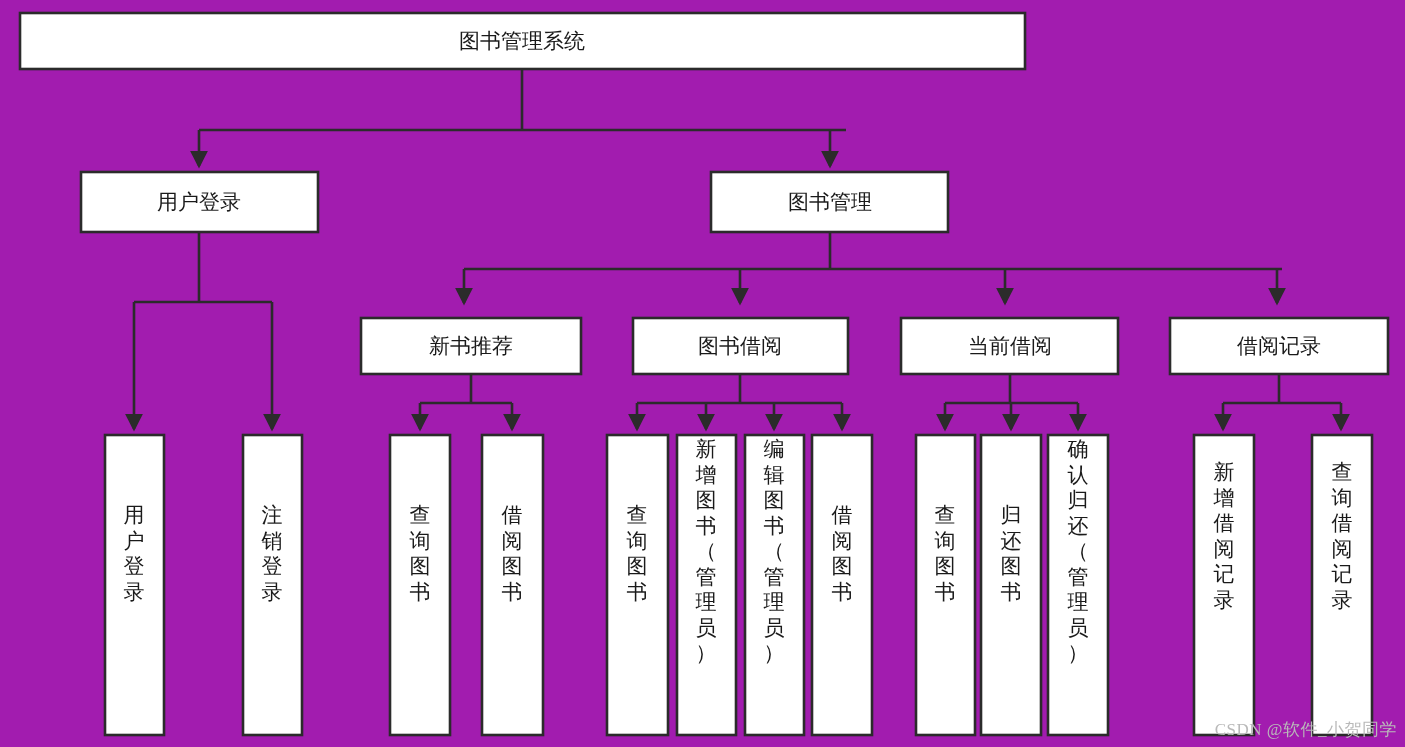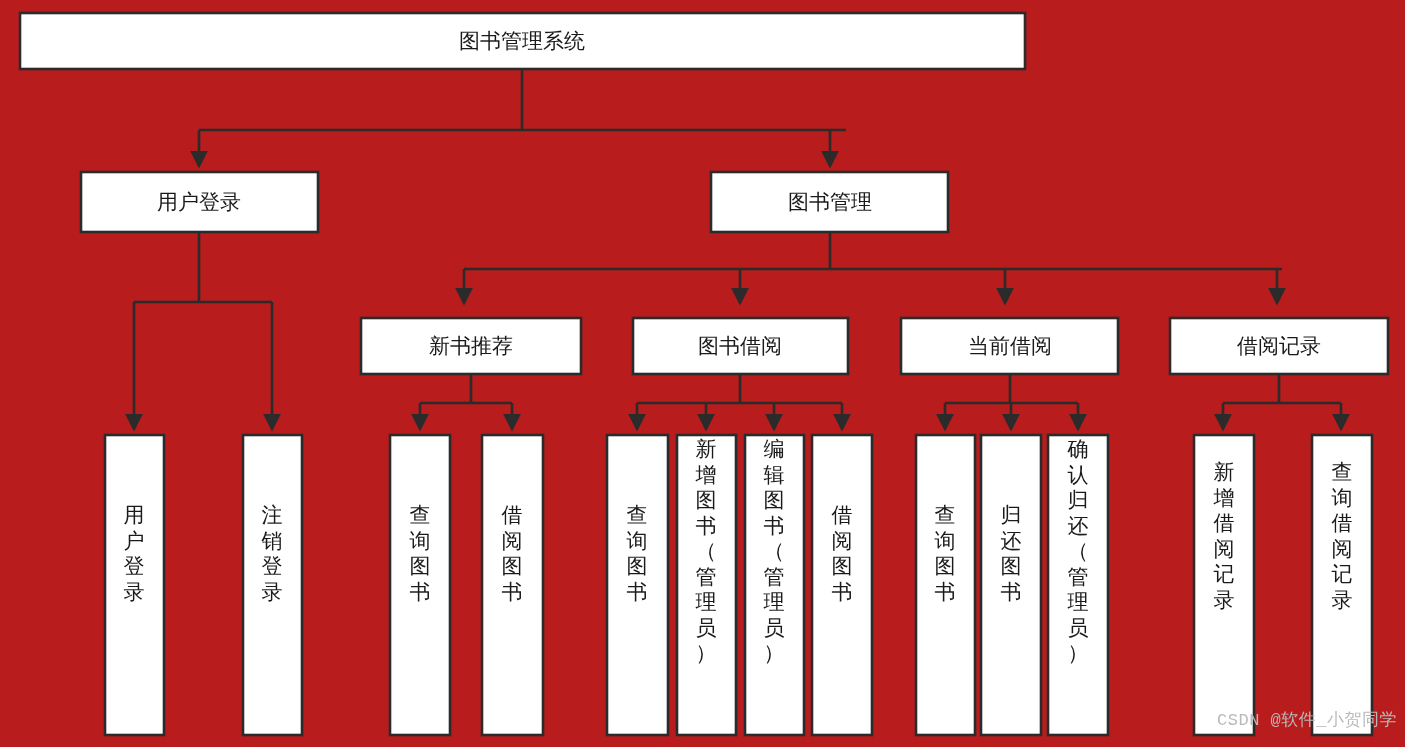--- a/index.html
+++ b/index.html
@@ -10,21 +10,21 @@
   body {
     width: 1405px;
     height: 747px;
     font-family: "DejaVu Sans", "Liberation Sans", sans-serif;
     overflow: hidden;
   }
   #diagram-root {
     position: relative;
     width: 1405px;
     height: 747px;
-    background: #b91c1c;
+    background: #a21caf;
   }
   svg.flow {
     position: absolute;
     left: 0;
     top: 0;
     width: 1405px;
     height: 747px;
   }
   .node-box {
     fill: #ffffff;
@@ -46,22 +46,22 @@
   }
   .node-label-v {
     fill: #1a1a1a;
     font-family: "DejaVu Sans", "Liberation Sans", sans-serif;
     font-size: 21px;
     text-anchor: middle;
   }
   .watermark {
     position: absolute;
     right: 8px;
-    bottom: 16px;
-    font-family: Liberation Mono, monospace;
+    bottom: 6px;
+    font-family: Liberation Serif, serif;
     font-size: 17px;
     color: #b9b9b9;
     letter-spacing: 0.5px;
     white-space: nowrap;
     user-select: none;
   }
 </style>
 </head>
 <body>
 

